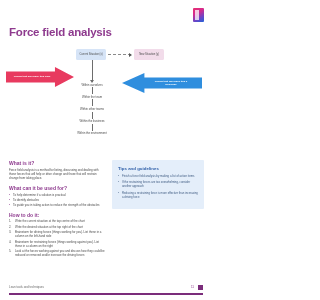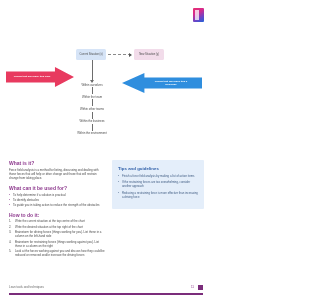--- a/index.html
+++ b/index.html
@@ -105,20 +105,21 @@
   .footer-mark{position:absolute;right:9px;top:0.5px;width:5px;height:5px;background:#7b2d7b;}
   .footer-bar{position:absolute;left:9px;right:9px;bottom:5px;height:2.5px;background:#7b2d7b;}
 </style>
 </head>
 <body>
 
 <div class="page">
 
   <div class="logo"></div>
 
+  <div class="title">Force field analysis</div>
 
   <div class="diagram">
 
     <div class="sit-box sit-current">Current Situation (x)</div>
     <div class="top-connector"></div>
     <div class="sit-box sit-new">New Situation (y)</div>
 
     <div class="arrow arrow-pink">
       <span>Things that will make this easy</span>
     </div>

